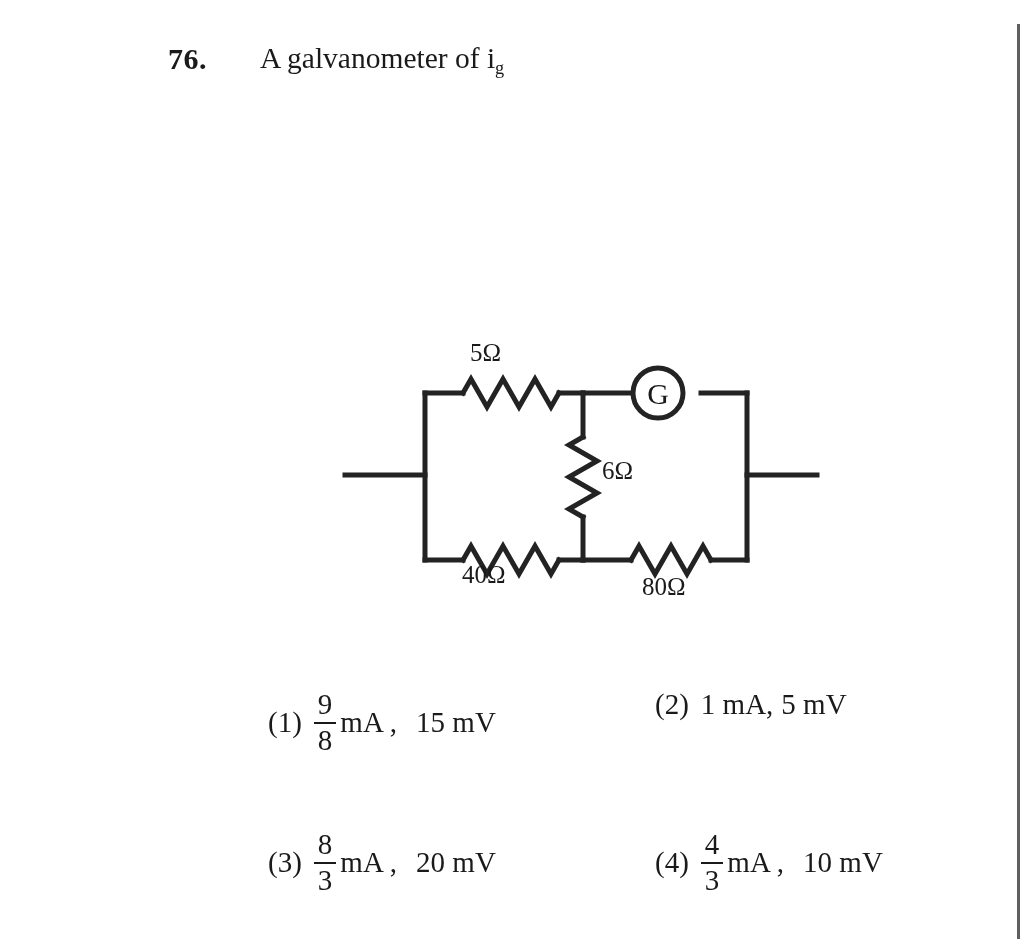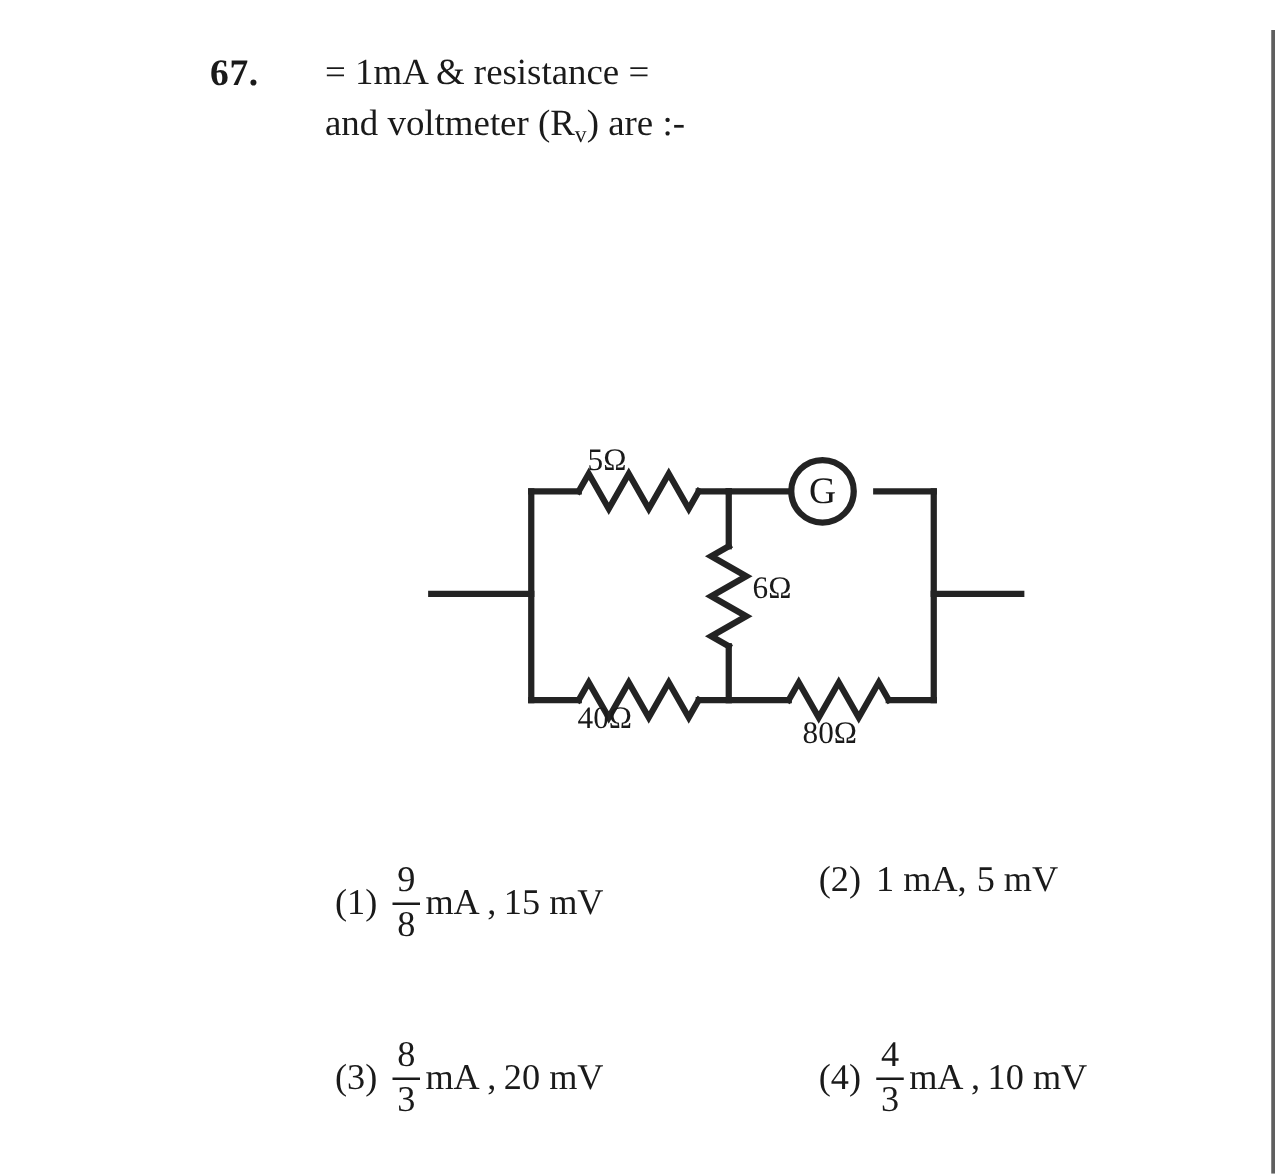--- a/index.html
+++ b/index.html
@@ -82,21 +82,21 @@
   }
   .figure svg { display: block; }
 
   .fig-label {
     position: absolute;
     font-size: 25px;
     font-family: "Liberation Serif", "DejaVu Serif", serif;
     color: #1a1a1a;
     white-space: nowrap;
   }
-  .lbl-5   { left: 140px; top: 20px; }
+  .lbl-5   { left: 140px; top: 4px; }
   .lbl-6   { left: 272px; top: 122px; }
   .lbl-40  { left: 132px; top: 226px; }
   .lbl-80  { left: 312px; top: 238px; }
 
   
   .options {
     position: absolute;
     left: 255px;
     top: 690px;
     width: 760px;
@@ -130,41 +130,40 @@
   .frac .bar {
     width: 100%;
     min-width: 22px;
     height: 2px;
     background: #1a1a1a;
     margin: 2px 0;
   }
   .frac .den { padding: 0 4px; }
   .opt-unit { margin-left: 2px; }
   .opt-sep { margin: 0 4px 0 6px; }
-  .opt-second { margin-left: 2px; }
+  .opt-second { margin-left: 15px; }
 </style>
 </head>
 <body>
 
 <div class="page-rule"></div>
 
 <div class="question">
 
-  <div class="q-number">67.</div>
+  <div class="q-number">76.</div>
 
   <div class="q-body">
 
     <span class="q-line just">
-      <span>= 1mA &amp; resistance =</span>
+      <span><span>A galvanometer of i</span><sub>g</sub></span>
     </span>
 
 
 
 
-    <span class="q-line"><span>and voltmeter (R</span><span class="sub-cap">v</span><span>) are :-</span></span>
 
   </div>
 </div>
 
 <div class="figure">
 
   <svg width="500" height="280" viewBox="0 0 500 280">
     <g fill="none" stroke="#232323" stroke-width="5" stroke-linecap="square" stroke-linejoin="miter">
 
       <path d="M 95 58 L 95 225"></path>

